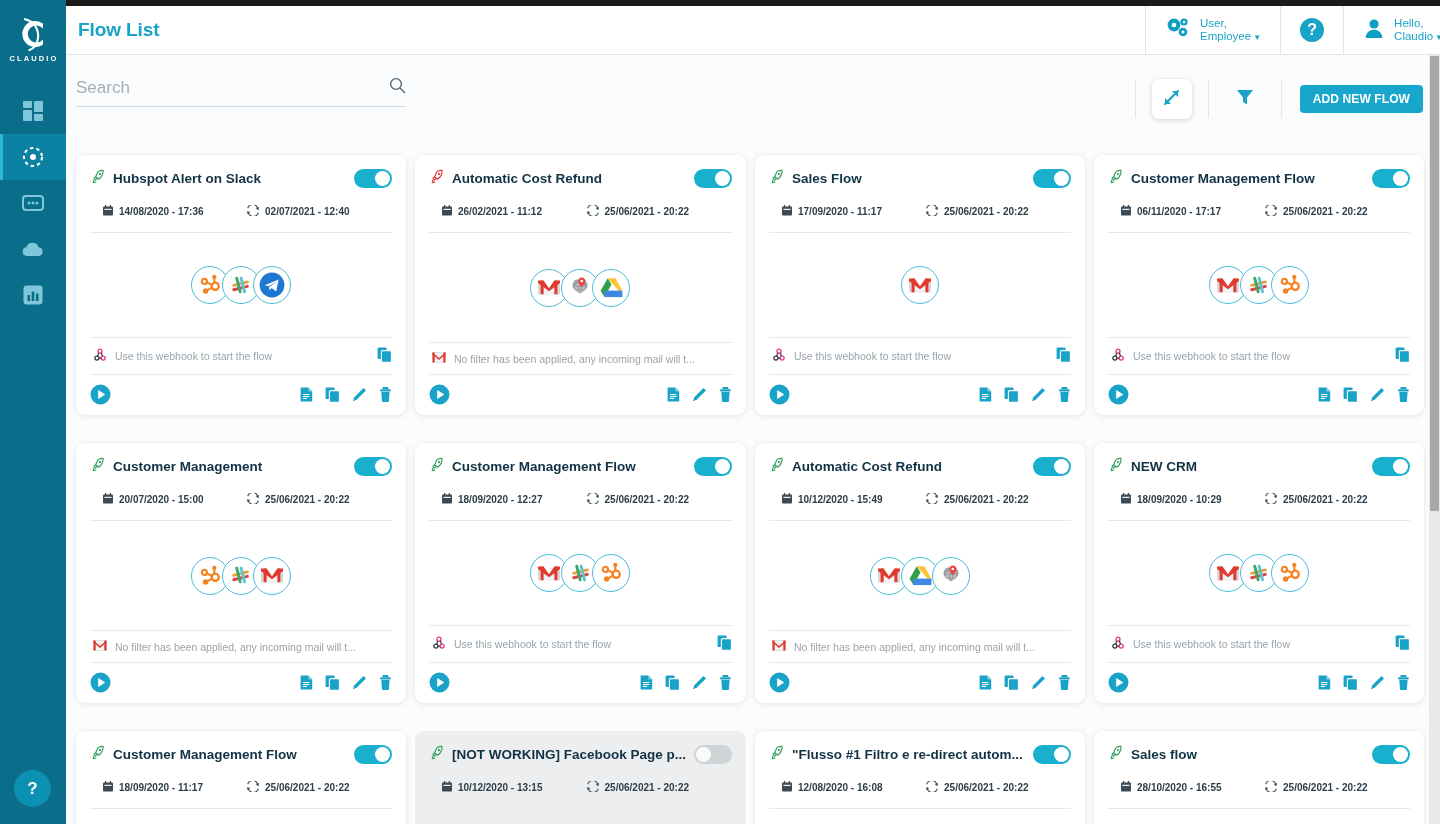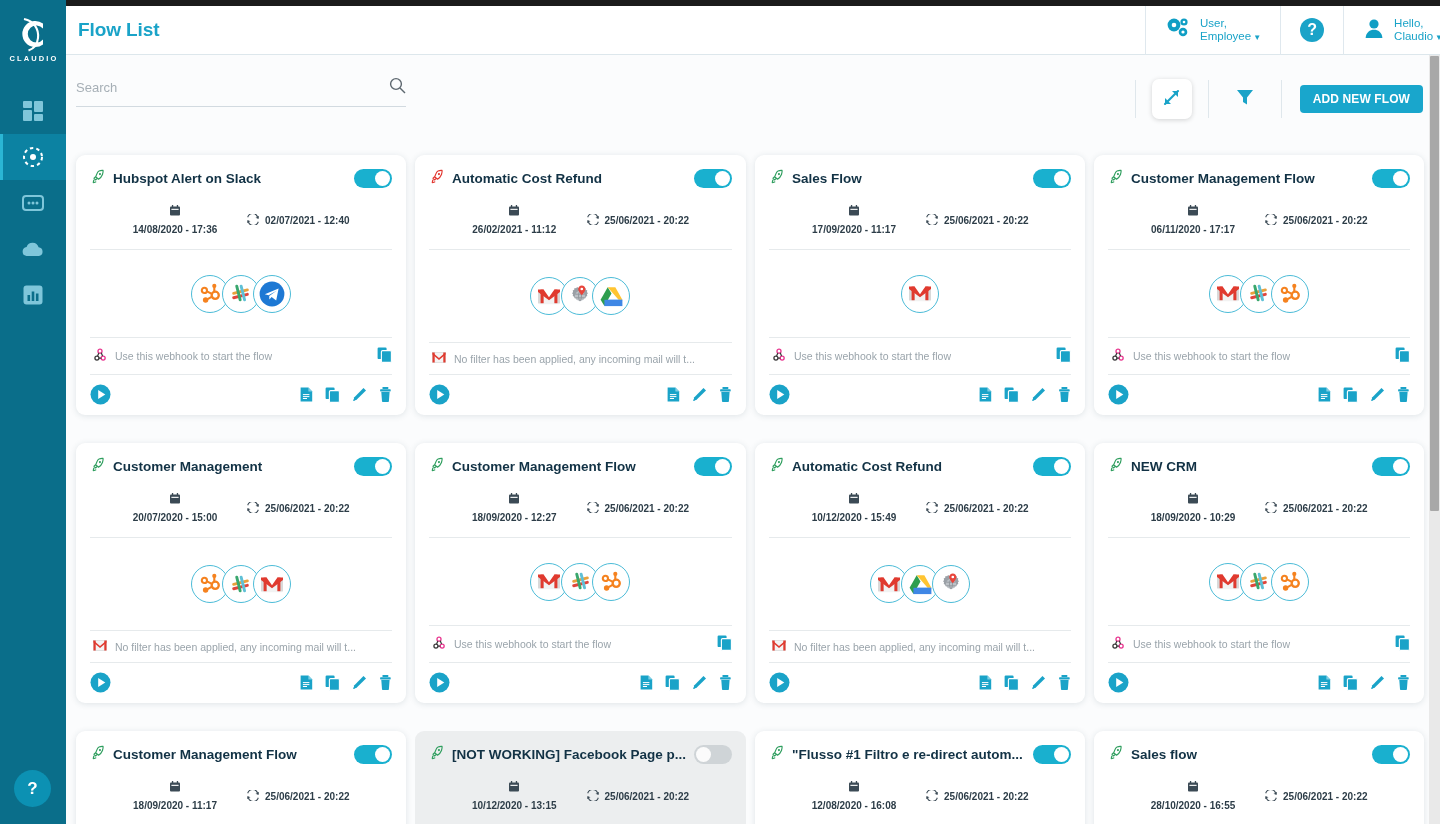--- a/index.html
+++ b/index.html
@@ -80,21 +80,21 @@
   
   .toolbar {
     position: absolute; left: 66px; top: 55px; width: 1374px; height: 80px;
   }
   .search-box {
     position: absolute; left: 10px; top: 22px; width: 330px;
     border-bottom: 1px solid #d2dae0; padding-bottom: 8px;
     display: flex; align-items: center;
   }
   .search-box input {
-    border: none; outline: none; flex: 1; font-size: 13px;
+    border: none; outline: none; flex: 1; font-size: 17px;
     color: #0369a1; font-family: "Liberation Sans", sans-serif;
     background: transparent;
   }
   .search-box input::placeholder { color: #a6afb6; }
   .tool-right {
     position: absolute; right: 17px; top: 24px;
     display: flex; align-items: center; gap: 0;
   }
   .divider-v { width: 1px; height: 38px; background: #dfe7ec; }
   .expand-btn {
@@ -143,21 +143,21 @@
     border-radius: 50%; background: #fff;
   }
   .toggle.off { background: #cfd4d7; }
   .toggle.off .knob { right: auto; left: 2px; background: #fbfbfb; }
 
   .dates {
     display: flex; margin-top: 17px; font-size: 10px; color: #2d3d48;
     font-weight: 600;
   }
   .date-cell { display: flex; align-items: center; gap: 6px; }
-  .date-cell.first { width: 52%; padding-left: 13px; flex-direction: column; }
+  .date-cell.first { width: 52%; padding-left: 13px; }
 
   .hr { height: 1px; background: #e6eaec; margin: 14px 0 0 0; }
 
   .apps {
     flex: 1; display: flex; align-items: center; justify-content: center;
     gap: 0; min-height: 76px;
   }
   .app-bubble {
     width: 38px; height: 38px; border-radius: 50%; background: #fff;
     border: 1.3px solid #4cbcd8;

